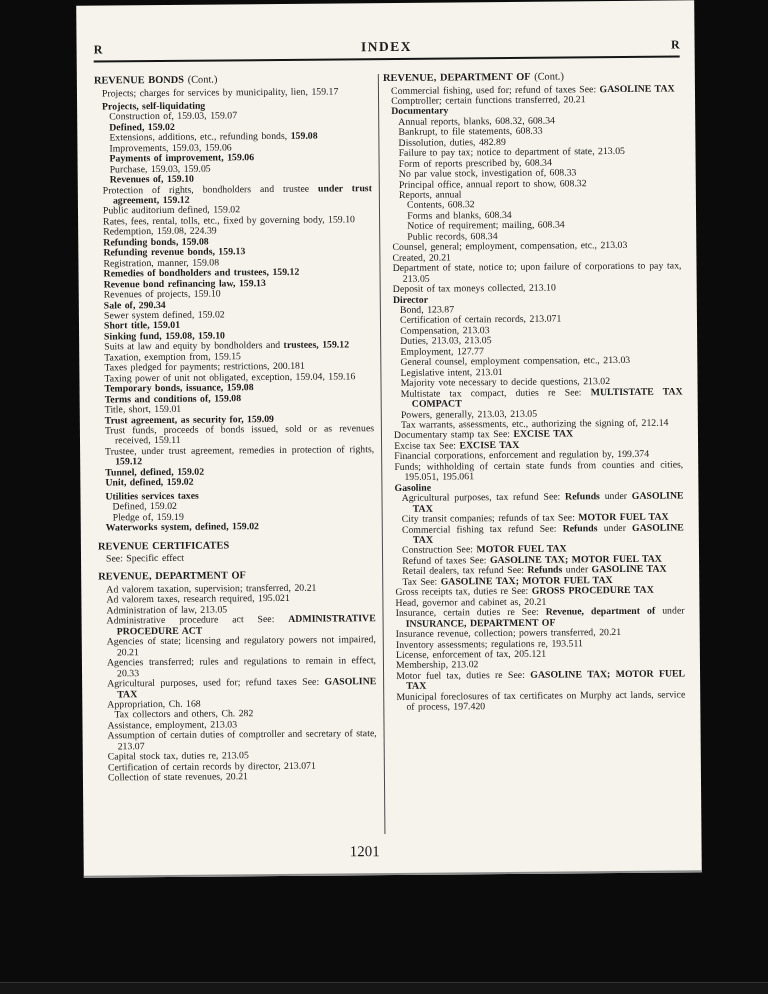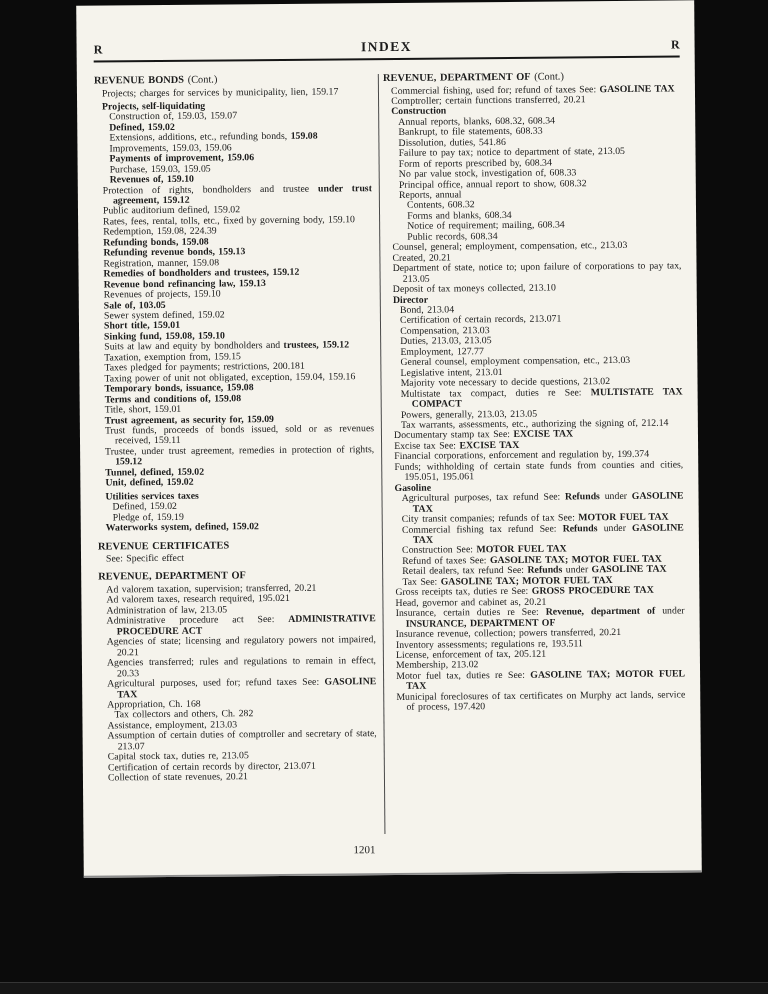--- a/index.html
+++ b/index.html
@@ -41,21 +41,21 @@
   }
   .lvl0 { padding-left:10px; text-indent:-10px; margin-top:7px; margin-bottom:2px; font-size:10.4px; line-height:11.5px; }
   .entry.lvl0:first-child { margin-top:0; }
   .lvl1 { padding-left:18px; text-indent:-10px; }
   .lvl2 { padding-left:26px; text-indent:-11px; }
   .lvl3 { padding-left:34px; text-indent:-11px; }
   .subhead { margin-top:3px; }
   .b { font-weight:bold; }
   .pagenum {
     position:absolute; top:840px; left:231px; width:100px;
-    text-align:center; font-size:11px; color:#1b1b1b;
+    text-align:center; font-size:15px; color:#1b1b1b;
   }
   .bedstrip {
     position:absolute; left:0; bottom:0; width:768px; height:12px;
     background:#161616; border-top:1px solid #353535;
   }
 </style>
 </head>
 <body>
 
 <div class="page">
@@ -81,21 +81,21 @@
           <div class="entry lvl1"><span>Protection of rights, bondholders and trustee </span><span class="b">under trust agreement, 159.12</span></div>
           <div class="entry lvl1"><span>Public auditorium defined, 159.02</span></div>
           <div class="entry lvl1"><span>Rates, fees, rental, tolls, etc., fixed by governing body, 159.10</span></div>
           <div class="entry lvl1"><span>Redemption, 159.08, 224.39</span></div>
           <div class="entry lvl1"><span class="b">Refunding bonds, 159.08</span></div>
           <div class="entry lvl1"><span class="b">Refunding revenue bonds, 159.13</span></div>
           <div class="entry lvl1"><span>Registration, manner, 159.08</span></div>
           <div class="entry lvl1"><span class="b">Remedies of bondholders and trustees, 159.12</span></div>
           <div class="entry lvl1"><span class="b">Revenue bond refinancing law, 159.13</span></div>
           <div class="entry lvl1"><span>Revenues of projects, 159.10</span></div>
-          <div class="entry lvl1"><span class="b">Sale of, 103.05</span></div>
+          <div class="entry lvl1"><span class="b">Sale of, 290.34</span></div>
           <div class="entry lvl1"><span>Sewer system defined, 159.02</span></div>
           <div class="entry lvl1"><span class="b">Short title, 159.01</span></div>
           <div class="entry lvl1"><span class="b">Sinking fund, 159.08, 159.10</span></div>
           <div class="entry lvl1"><span>Suits at law and equity by bondholders and </span><span class="b">trustees, 159.12</span></div>
           <div class="entry lvl1"><span>Taxation, exemption from, 159.15</span></div>
           <div class="entry lvl1"><span>Taxes pledged for payments; restrictions, 200.181</span></div>
           <div class="entry lvl1"><span>Taxing power of unit not obligated, exception, 159.04, 159.16</span></div>
           <div class="entry lvl1"><span class="b">Temporary bonds, issuance, 159.08</span></div>
           <div class="entry lvl1"><span class="b">Terms and conditions of, 159.08</span></div>
           <div class="entry lvl1"><span>Title, short, 159.01</span></div>
@@ -124,39 +124,39 @@
           <div class="entry lvl1"><span>Assumption of certain duties of comptroller and secretary of state, 213.07</span></div>
           <div class="entry lvl1"><span>Capital stock tax, duties re, 213.05</span></div>
           <div class="entry lvl1"><span>Certification of certain records by director, 213.071</span></div>
           <div class="entry lvl1"><span>Collection of state revenues, 20.21</span></div>
         </div>
       <div class="divider"></div>
       <div class="colR">
           <div class="entry lvl0"><span class="b">REVENUE, DEPARTMENT OF</span><span> (Cont.)</span></div>
           <div class="entry lvl1"><span>Commercial fishing, used for; refund of taxes See: </span><span class="b">GASOLINE TAX</span></div>
           <div class="entry lvl1"><span>Comptroller; certain functions transferred, 20.21</span></div>
-          <div class="entry lvl1"><span class="b">Construction</span></div>
+          <div class="entry lvl1"><span class="b">Documentary</span></div>
           <div class="entry lvl2"><span>Annual reports, blanks, 608.32, 608.34</span></div>
           <div class="entry lvl2"><span>Bankrupt, to file statements, 608.33</span></div>
-          <div class="entry lvl2"><span>Dissolution, duties, 541.86</span></div>
+          <div class="entry lvl2"><span>Dissolution, duties, 482.89</span></div>
           <div class="entry lvl2"><span>Failure to pay tax; notice to department of state, 213.05</span></div>
           <div class="entry lvl2"><span>Form of reports prescribed by, 608.34</span></div>
           <div class="entry lvl2"><span>No par value stock, investigation of, 608.33</span></div>
           <div class="entry lvl2"><span>Principal office, annual report to show, 608.32</span></div>
           <div class="entry lvl2"><span>Reports, annual</span></div>
           <div class="entry lvl3"><span>Contents, 608.32</span></div>
           <div class="entry lvl3"><span>Forms and blanks, 608.34</span></div>
           <div class="entry lvl3"><span>Notice of requirement; mailing, 608.34</span></div>
           <div class="entry lvl3"><span>Public records, 608.34</span></div>
           <div class="entry lvl1"><span>Counsel, general; employment, compensation, etc., 213.03</span></div>
           <div class="entry lvl1"><span>Created, 20.21</span></div>
           <div class="entry lvl1"><span>Department of state, notice to; upon failure of corporations to pay tax, 213.05</span></div>
           <div class="entry lvl1"><span>Deposit of tax moneys collected, 213.10</span></div>
           <div class="entry lvl1"><span class="b">Director</span></div>
-          <div class="entry lvl2"><span>Bond, 213.04</span></div>
+          <div class="entry lvl2"><span>Bond, 123.87</span></div>
           <div class="entry lvl2"><span>Certification of certain records, 213.071</span></div>
           <div class="entry lvl2"><span>Compensation, 213.03</span></div>
           <div class="entry lvl2"><span>Duties, 213.03, 213.05</span></div>
           <div class="entry lvl2"><span>Employment, 127.77</span></div>
           <div class="entry lvl2"><span>General counsel, employment compensation, etc., 213.03</span></div>
           <div class="entry lvl2"><span>Legislative intent, 213.01</span></div>
           <div class="entry lvl2"><span>Majority vote necessary to decide questions, 213.02</span></div>
           <div class="entry lvl2"><span>Multistate tax compact, duties re See: </span><span class="b">MULTISTATE TAX COMPACT</span></div>
           <div class="entry lvl2"><span>Powers, generally, 213.03, 213.05</span></div>
           <div class="entry lvl2"><span>Tax warrants, assessments, etc., authorizing the signing of, 212.14</span></div>

